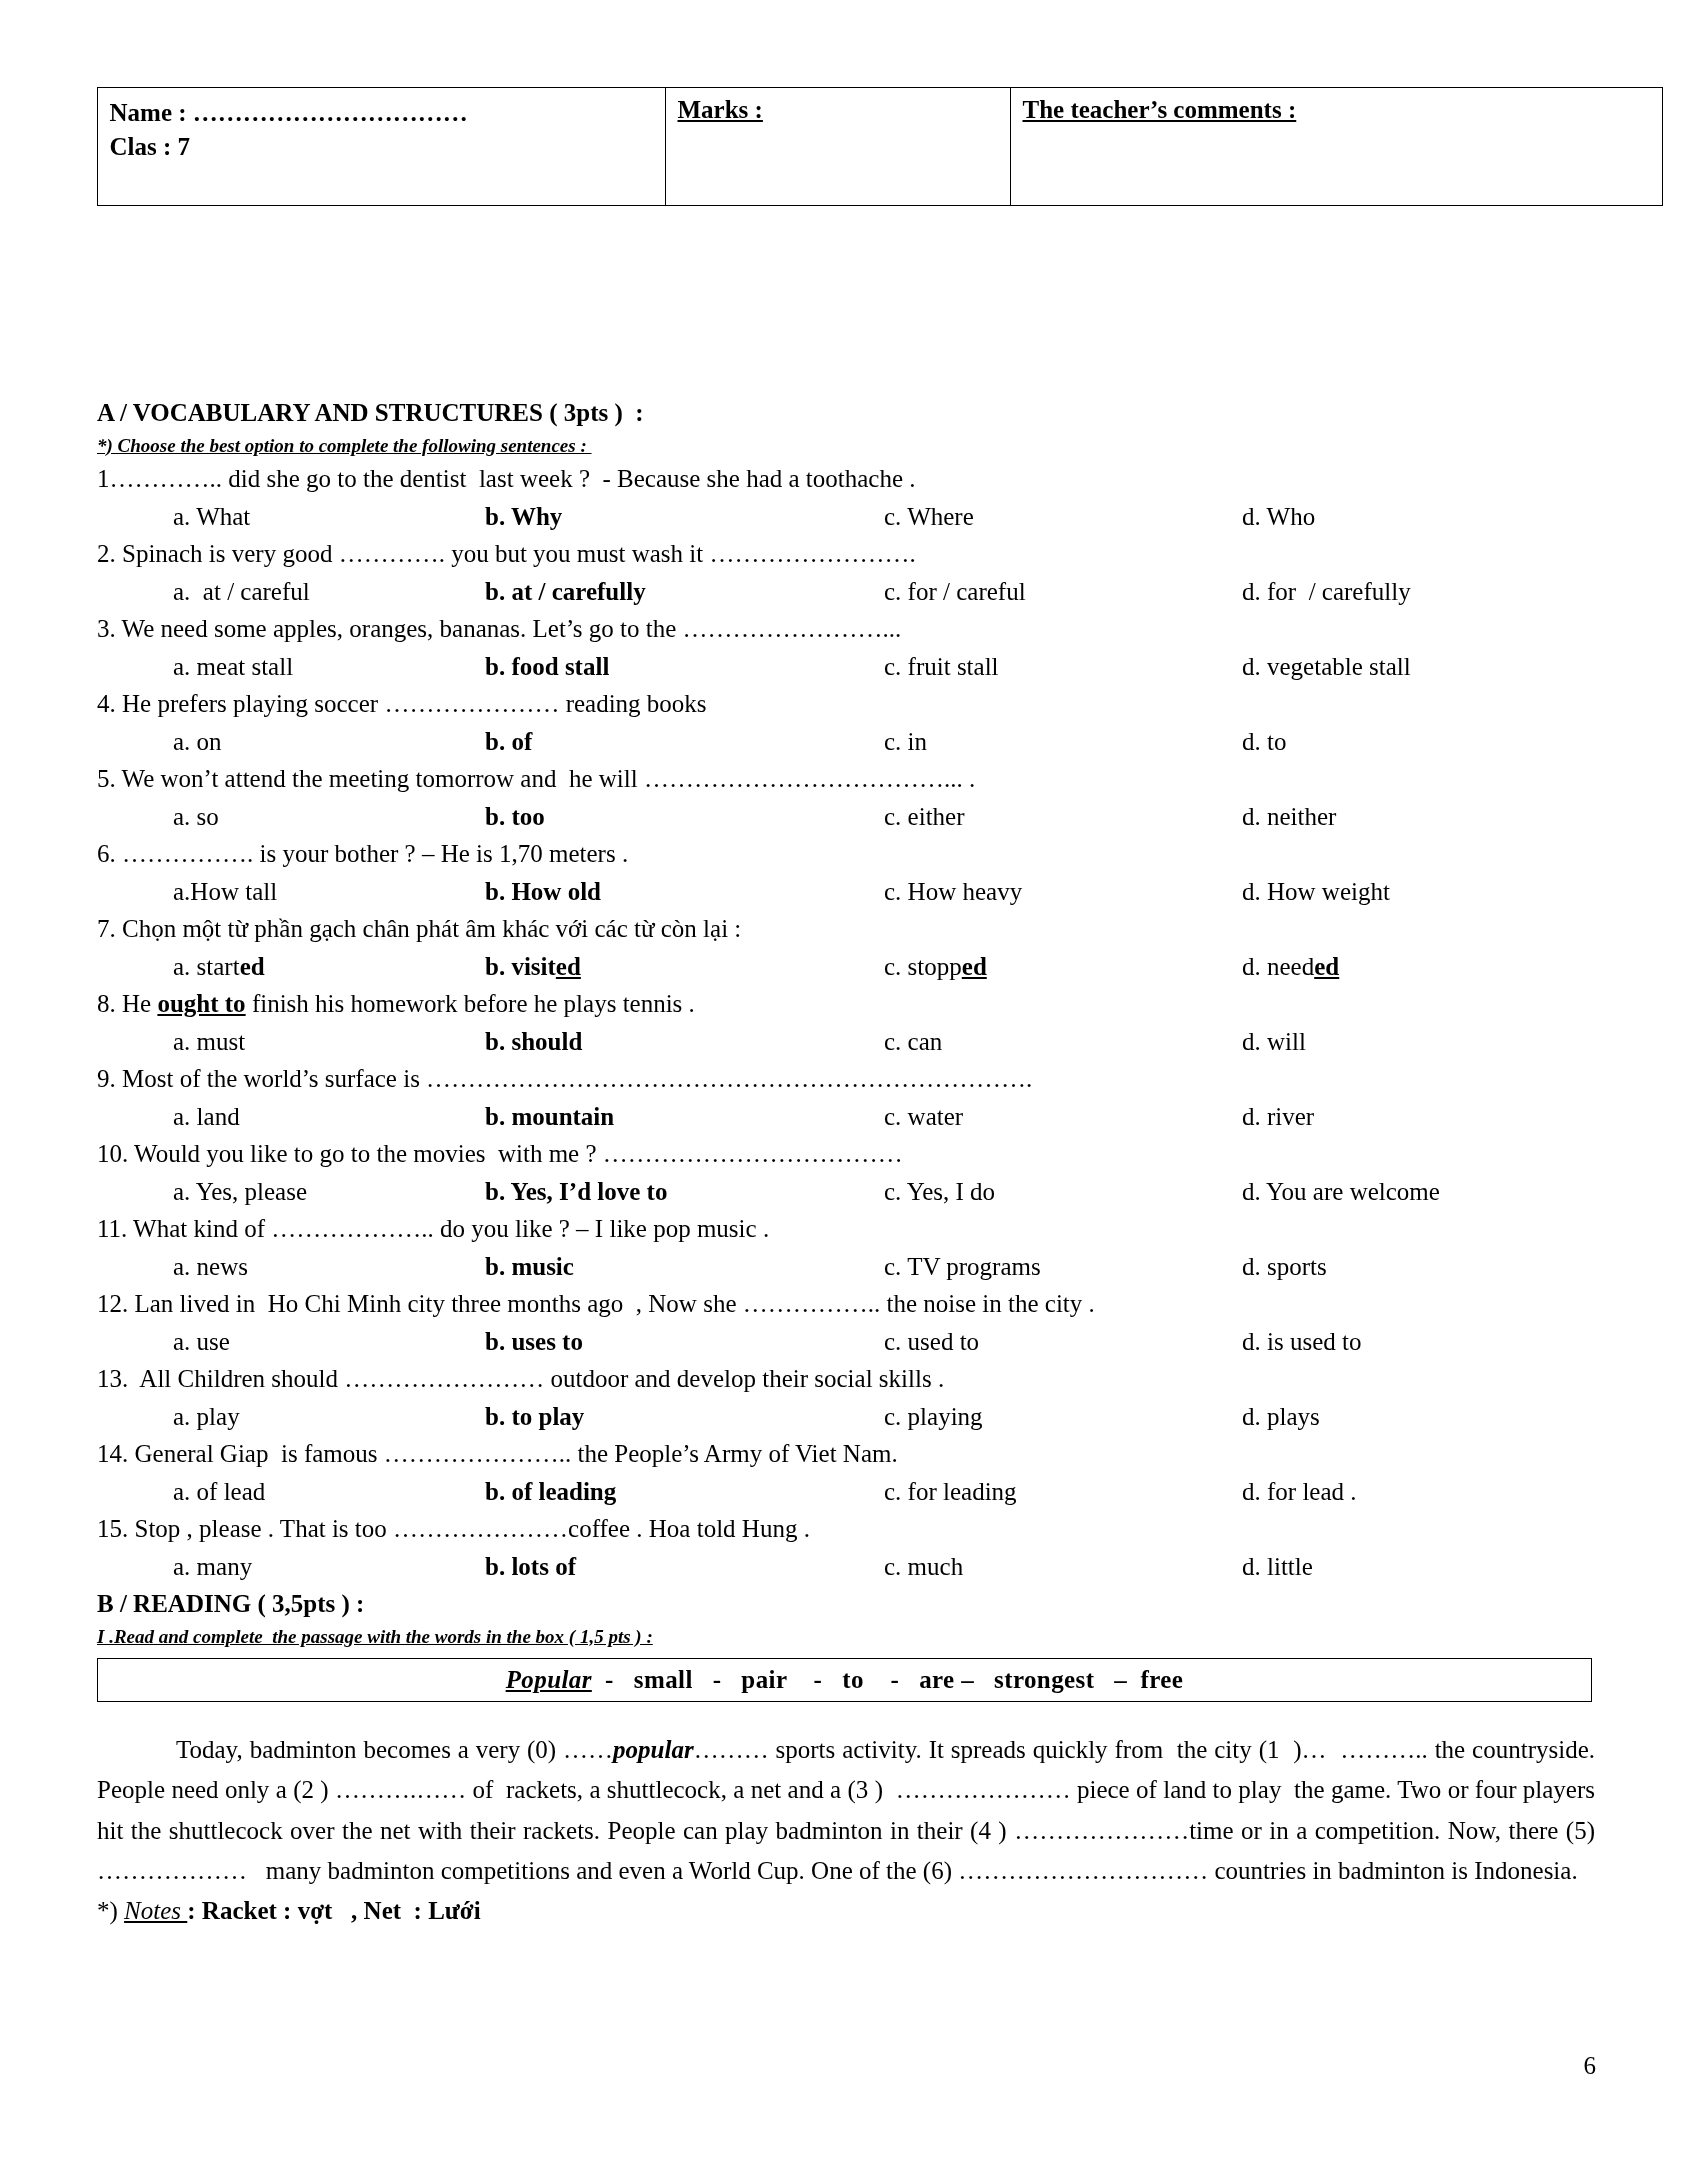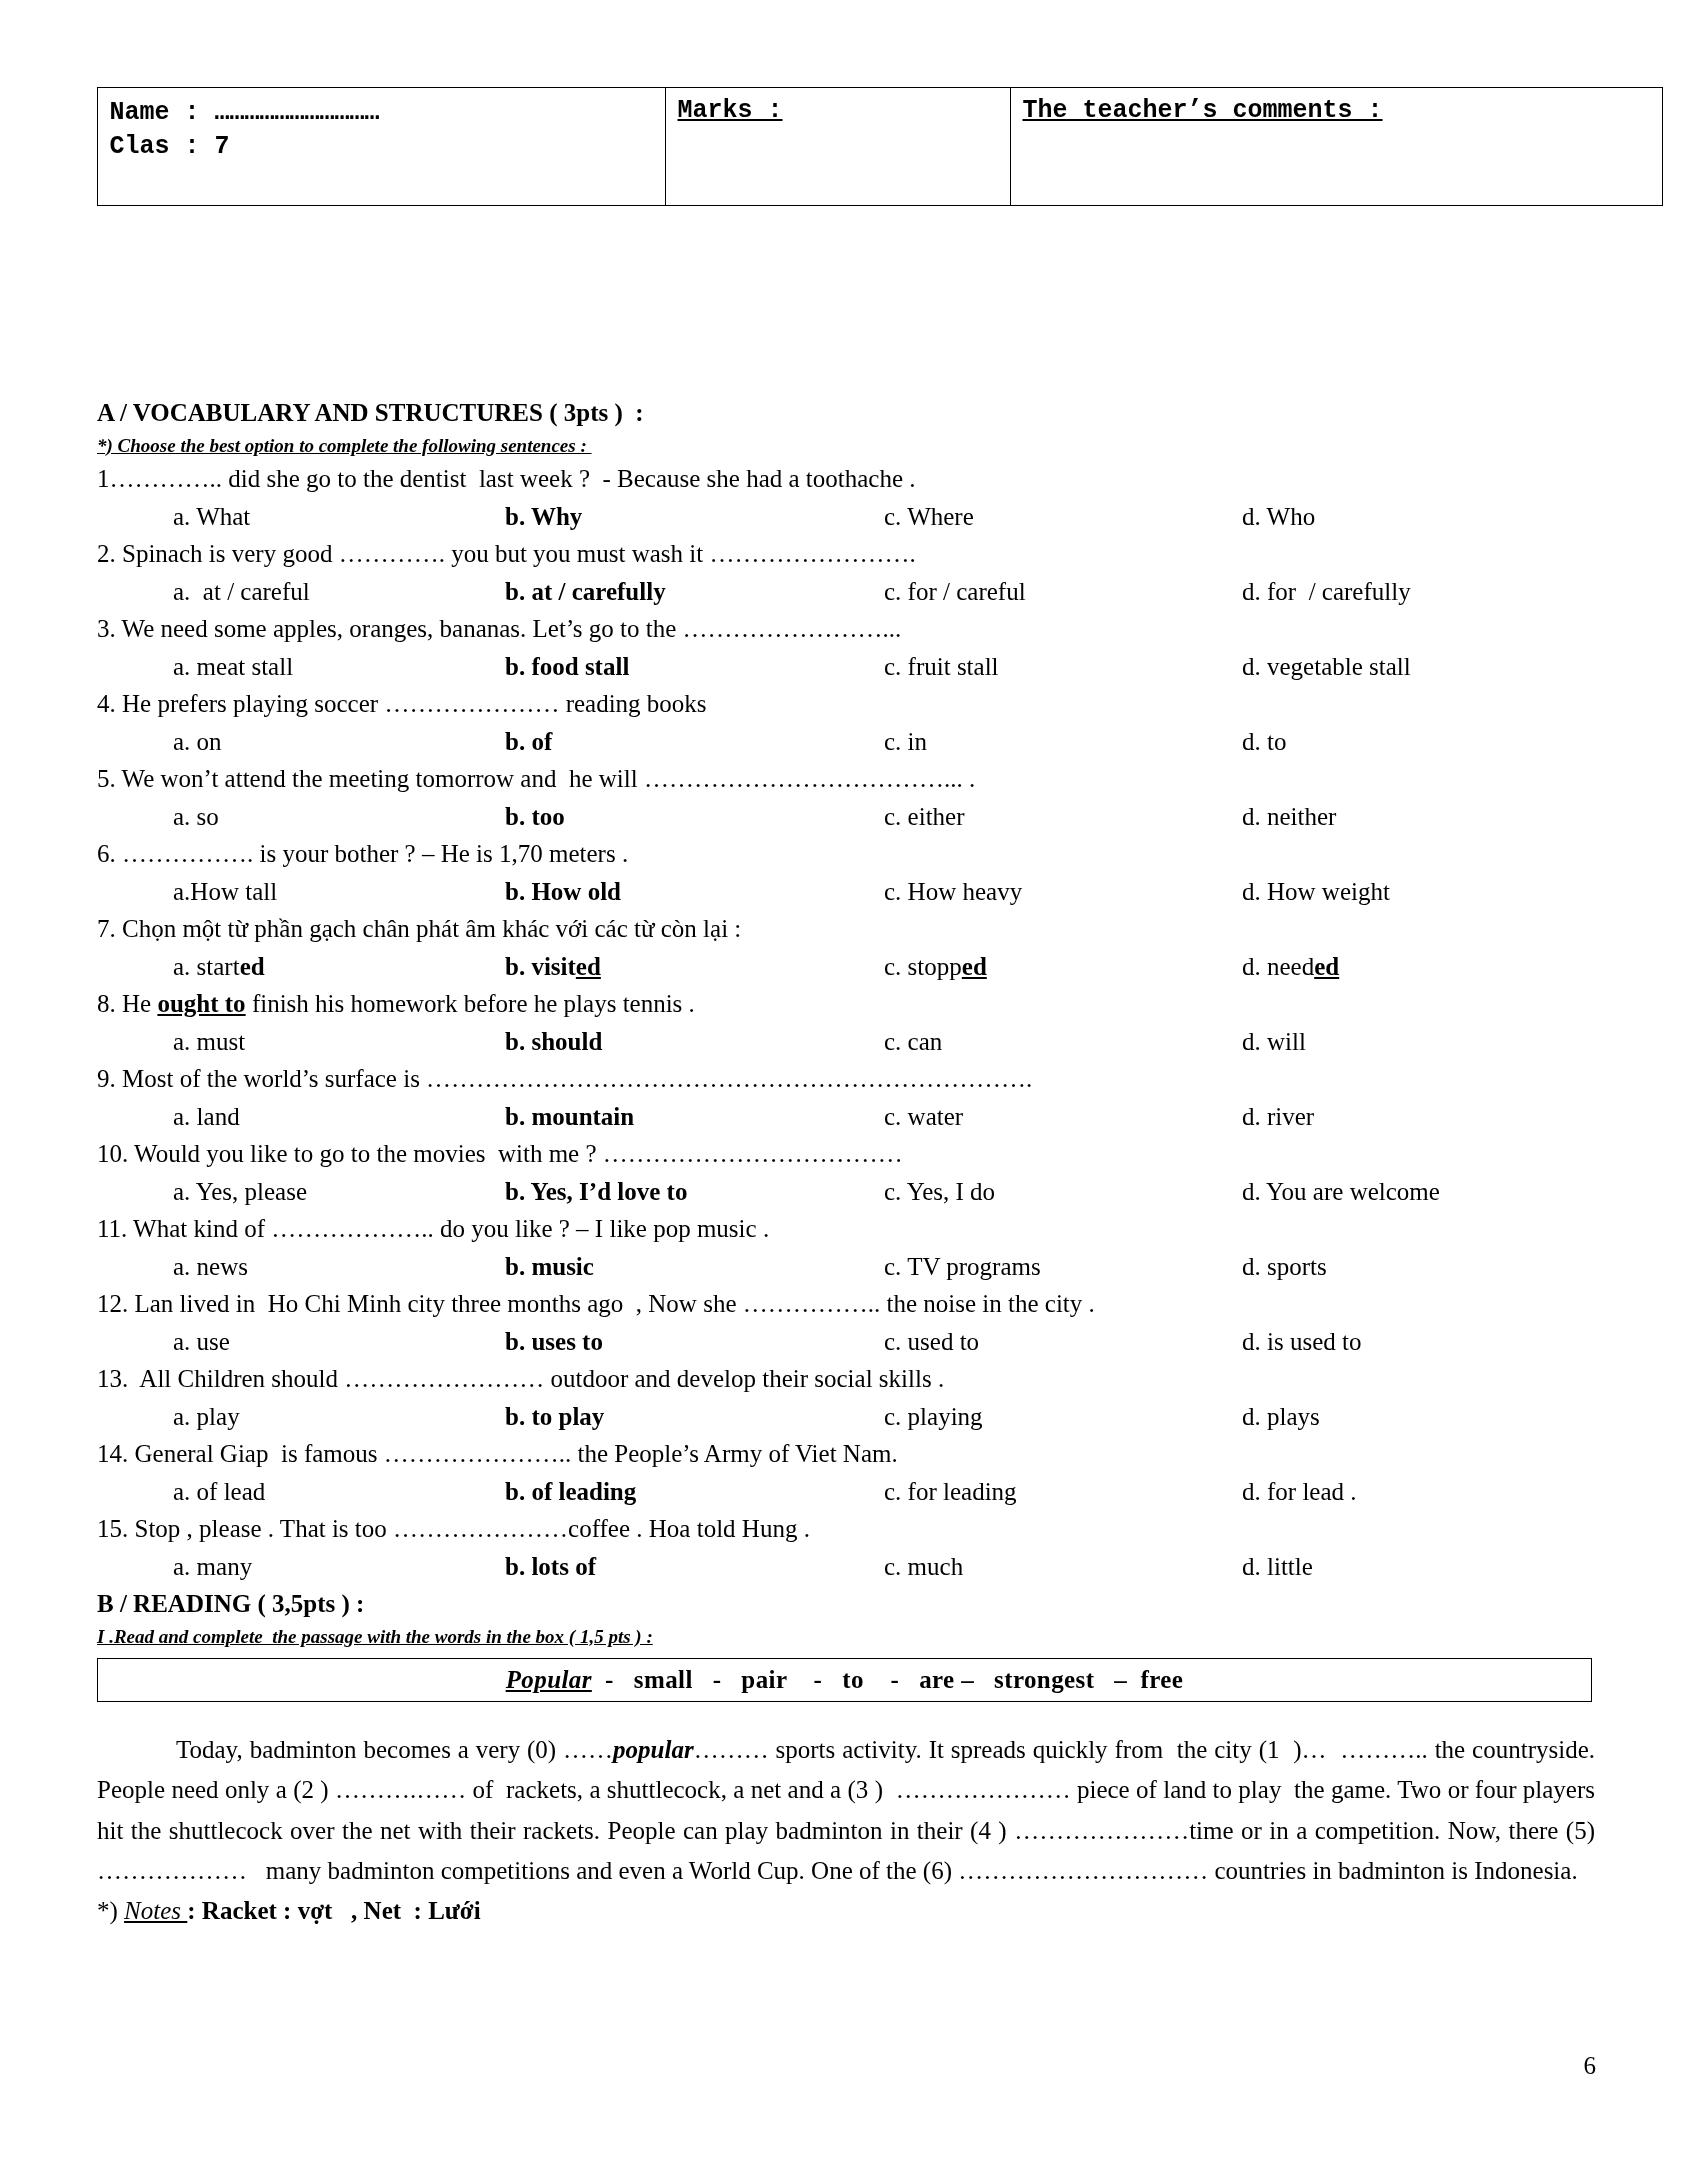--- a/index.html
+++ b/index.html
@@ -30,21 +30,20 @@
     top: 87px;
     width: 1493px;
     height: 119px;
     border-collapse: collapse;
     table-layout: fixed;
   }
   .header-table td {
     border: 1.6px solid #000;
     vertical-align: top;
     padding: 8.2px 11.5px 0 11.5px;
-    font-family: Liberation Mono, monospace;
   }
   .col-name  { width: 544px; }
   .col-marks { width: 321px; }
   .col-comm  { width: 628px; }
 
   .name-line, .class-line {
     font-size: 25px;
     font-weight: bold;
     line-height: 1.35;
     white-space: pre;
@@ -89,21 +88,21 @@
     line-height: 1.52;
     position: relative;
     height: 37px;
   }
   .opt {
     position: absolute;
     top: 0;
     white-space: pre;
   }
   .opt.a { left: 76px; }
-  .opt.b { left: 408px; text-align: center; }
+  .opt.b { left: 388px; text-align: center; }
   .opt.c { left: 787px; }
   .opt.d { left: 1145px; }
 
   .bu { font-weight: bold; text-decoration: underline; }
   .b  { font-weight: bold; }
 
   
   .wordbox {
     margin-top: 6.6px;
     border: 1.6px solid #000;

